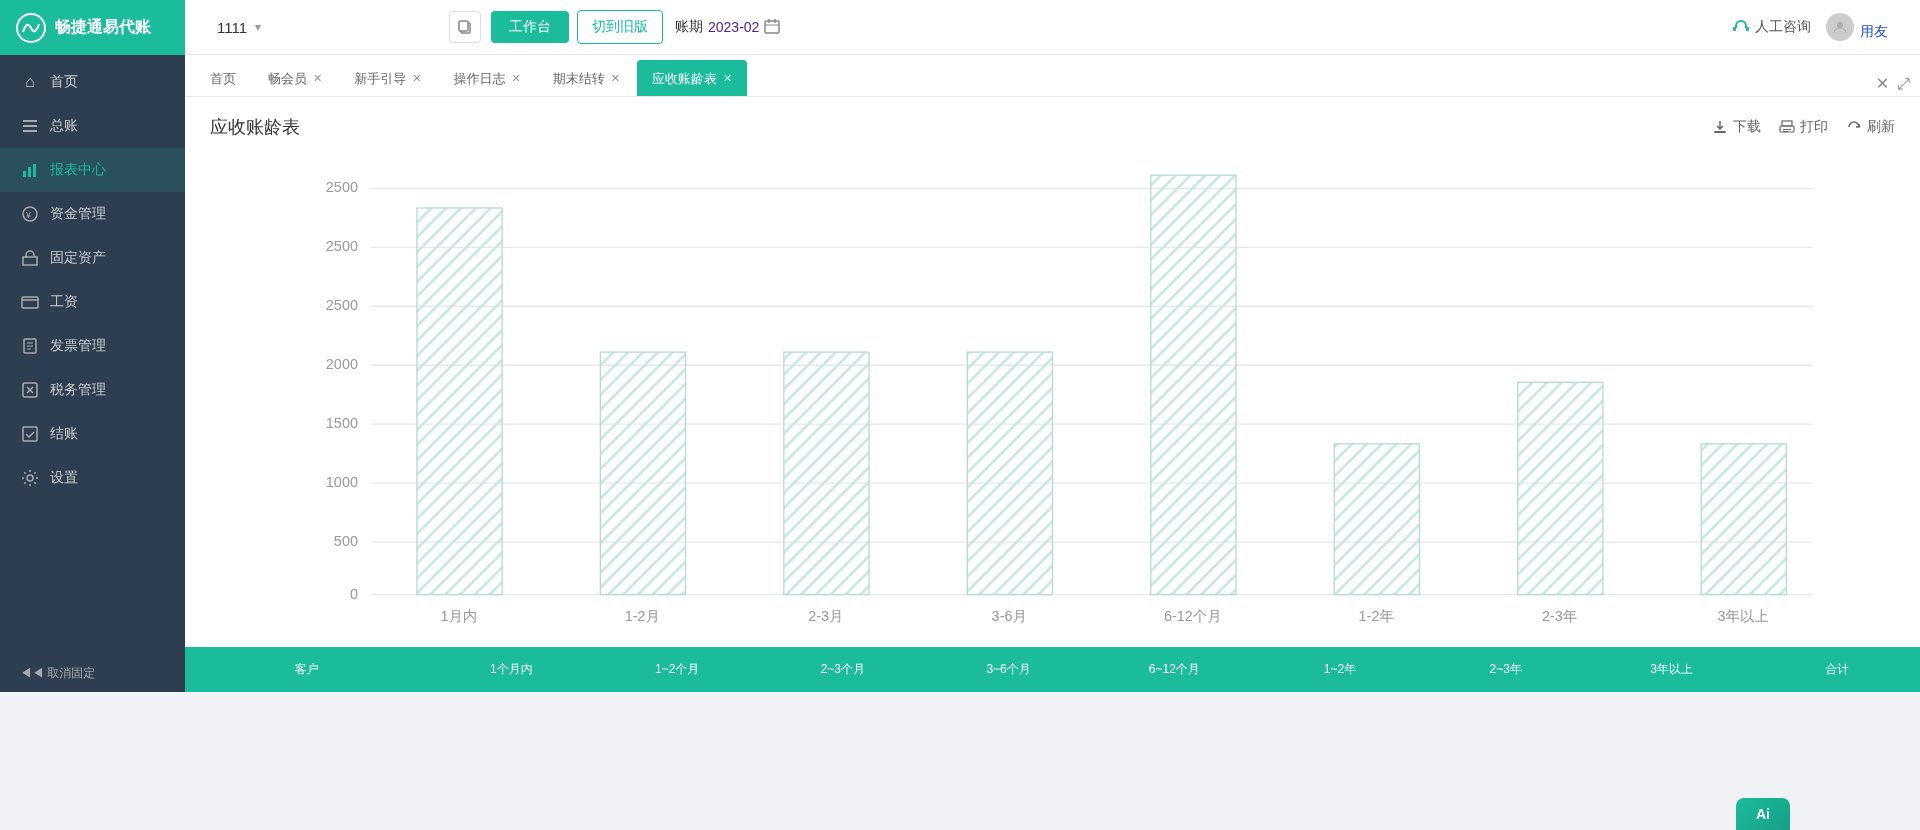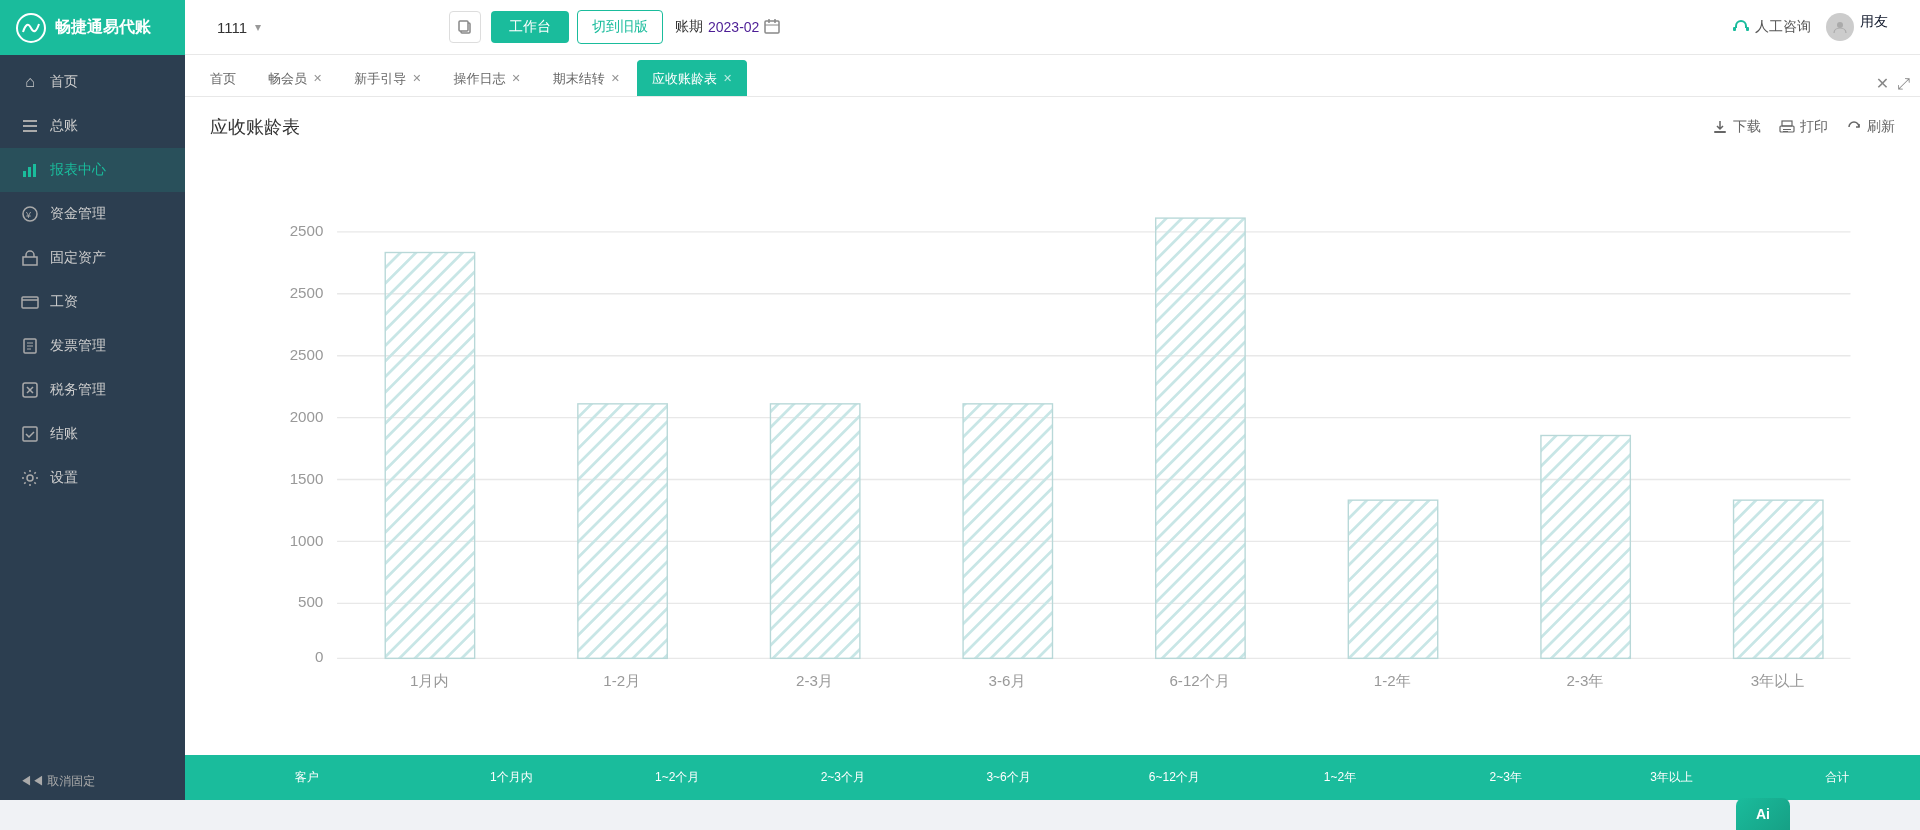--- a/index.html
+++ b/index.html
@@ -1,19 +1,19 @@
 <!DOCTYPE html>
 <html><head>
   <meta charset="utf-8">
   <style>
     * { box-sizing: border-box; margin: 0; padding: 0; }
     body { font-family: 'Microsoft YaHei', Arial, sans-serif; background: #f0f2f5; font-size: 14px; overflow: hidden; }
 
     
-    .app-layout { display: flex; height: 800px; width: 1920px; border-radius: 12px; }
+    .app-layout { display: flex; height: 692px; width: 1920px; border-radius: 12px; }
 
     
     .sidebar { width: 185px; background: #2c3e50; display: flex; flex-direction: column; flex-shrink: 0; }
     .sidebar-logo { height: 55px; background: #1abc9c; display: flex; align-items: center; padding: 0 15px; color: white; font-size: 16px; font-weight: bold; }
     .sidebar-logo-icon { width: 32px; height: 32px; margin-right: 8px; }
     .sidebar-nav { flex: 1; overflow-y: auto; padding-top: 5px; }
     .sidebar-item { display: flex; align-items: center; padding: 12px 20px; color: #ccc; cursor: pointer; transition: background 0.2s; }
     .sidebar-item.active { color: #1abc9c; background: rgba(26,188,156,0.15); }
     .sidebar-item-icon { width: 20px; height: 20px; margin-right: 10px; display: flex; align-items: center; justify-content: center; font-size: 16px; }
     .sidebar-item-label { font-size: 14px; }
@@ -31,21 +31,21 @@
     .header-workbench-btn { margin-left: 10px; background: #1abc9c; color: white; border: none; border-radius: 4px; padding: 7px 18px; cursor: pointer; font-size: 14px; }
     .header-old-ver-btn { margin-left: 8px; border: 1px solid #1abc9c; color: #1abc9c; background: white; border-radius: 4px; padding: 7px 14px; cursor: pointer; font-size: 14px; }
     .header-period { display: flex; align-items: center; margin-left: 12px; font-size: 14px; color: #333; }
     .header-period-label { margin-right: 5px; }
     .header-period-value { color: #4c1d95; font-weight: 500; }
     .header-period-icon { margin-left: 5px; color: #888; }
     .header-spacer { flex: 1; }
     .header-right { display: flex; align-items: center; gap: 15px; }
     .header-consult { display: flex; align-items: center; color: #555; cursor: pointer; }
     .header-consult-icon { margin-right: 5px; color: #1abc9c; }
-    .header-user { display: flex; align-items: flex-start; color: #0f172a; cursor: pointer; }
+    .header-user { display: flex; align-items: flex-end; color: #1d4ed8; cursor: pointer; }
     .header-user-avatar { width: 28px; height: 28px; border-radius: 50%; background: #ccc; margin-right: 6px; display: flex; align-items: center; justify-content: center; color: #888; }
 
     
     .tabs-bar { height: 42px; background: white; display: flex; align-items: flex-end; border-bottom: 1px solid #e8e8e8; flex-shrink: 0; padding-left: 10px; }
     .tab { display: flex; align-items: center; padding: 0 14px; height: 36px; cursor: pointer; color: #666; font-size: 13px; border-top-left-radius: 4px; border-top-right-radius: 4px; margin-right: 2px; border: 1px solid transparent; border-bottom: none; }
     .tab.active { background: #1abc9c; color: white; border-color: #1abc9c; }
     .tab-close { margin-left: 6px; font-size: 11px; opacity: 0.7; }
     .tabs-right { margin-left: auto; display: flex; align-items: center; gap: 8px; padding-right: 10px; padding-bottom: 3px; }
     .tabs-action-btn { cursor: pointer; color: #888; font-size: 16px; }
 

